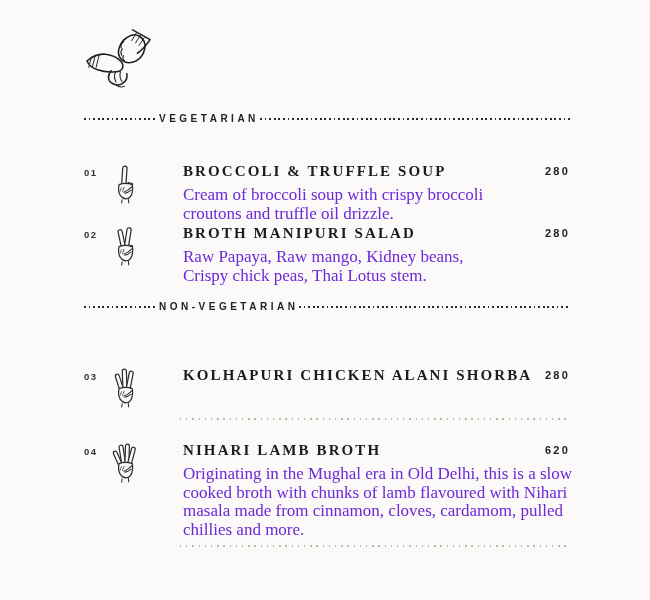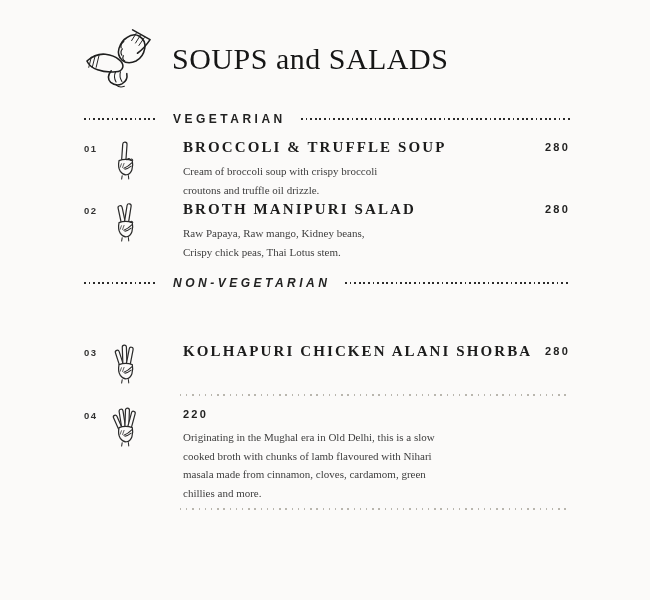--- a/index.html
+++ b/index.html
@@ -17,55 +17,55 @@
   .menu-header{margin-top:26px;display:flex;align-items:center;gap:18px;height:66px;}
   .menu-header .hicon{width:70px;height:64px;flex:0 0 auto;}
   .page-title{
     margin:0;font-family:"Liberation Serif",serif;font-weight:400;
     font-size:30px;letter-spacing:0.5px;color:#161616;white-space:pre;
   }
 
   
   .section-divider{display:flex;align-items:center;height:12px;}
   .sd-veg{margin-top:21px;}
-  .sd-nonveg{margin-top:16px;font-style:italic;}
+  .sd-nonveg{margin-top:16px;}
   .dots-dense{height:2px;background-image:repeating-linear-gradient(90deg,#2b2b2b 0 1.8px,transparent 1.8px 4.6px);}
   .dots-left{width:74px;flex:0 0 auto;}
   .dots-right{flex:1;}
   .section-label{
-    font-family:"Liberation Sans",sans-serif;font-size:12px;font-weight:700;
-    letter-spacing:3.5px;color:#222;margin:0 15px;white-space:nowrap;line-height:12px;
+    font-family:"Liberation Sans",sans-serif;font-size:10px;font-weight:700;
+    letter-spacing:3.5px;color:#222;margin:0 1px;white-space:nowrap;line-height:12px;
   }
 
   
   .menu-item{display:flex;align-items:flex-start;}
-  .mi-1{margin-top:12px;}
+  .mi-1{margin-top:36px;}
   .mi-2{}
   .mi-3{margin-top:52px;}
-  .mi-4{margin-top:8px;}
+  .mi-4{margin-top:20px;}
   .item-num{
     width:26px;flex:0 0 auto;padding-top:6px;
     font-family:"Liberation Sans",sans-serif;font-size:9.5px;font-weight:700;
     letter-spacing:1.5px;color:#333;
   }
   .item-hand{width:30px;flex:0 0 auto;}
   .item-hand svg{display:block;width:30px;height:43px;}
   .item-body{flex:1;margin-left:43px;min-width:0;}
   .title-row{display:flex;justify-content:space-between;align-items:flex-start;}
   .item-title{
     margin:0;font-family:"Liberation Serif",serif;font-size:15px;font-weight:700;
     letter-spacing:2.1px;color:#1c1c1c;line-height:20px;white-space:pre;
   }
   .item-price{
     font-family:"Liberation Sans",sans-serif;font-size:11px;font-weight:700;
     letter-spacing:2.2px;color:#222;line-height:18px;padding-top:1px;
   }
   .item-desc{
-    margin:5px 0 0 0;font-family:"Liberation Serif",serif;font-size:11px;
-    line-height:18.5px;color:#404040;white-space:pre;
+    margin:5px 0 0 0;font-family:"Liberation Serif",serif;font-size:17px;
+    line-height:18.5px;color:#6d28d9;white-space:pre;
   }
 
   
   .item-sep{
     height:2px;margin-left:96px;
     background-image:repeating-linear-gradient(90deg,#b9b6ae 0 1.3px,transparent 1.3px 6.2px);
   }
   .sep-a{margin-top:10px;}
   .sep-b{margin-top:6px;}
 </style>
@@ -82,21 +82,20 @@
           <path d="M54 6 l-5 8 M58 8.5 l-5 8 M62 11 l-5.5 8" stroke-width="1"></path>
           <path d="M44 11 q7 -5 13 -1.5 q7 4.5 5.5 12.5 q-1.5 9 -9 13 q-8.5 4 -14.5 -1 q-5 -5 -3 -12 q2.5 -8 8 -11 z"></path>
           <path d="M41 15 q-3.8 2.5 -2.8 6.5 M39.5 22.5 q-2.6 3 -0.6 6.5 M40.5 29.5 q-1.6 3.5 1.4 5.5" stroke-width="1.2"></path>
           <path d="M3 35 q9 -8 19 -7 q9 1 14 5.5 q4.5 3.5 4 7.5 q-1 5 -7.5 5 q-10.5 1 -18.5 -2 q-8 -2.5 -11 -9 z"></path>
           <path d="M7.5 31 l-2.6 10.5 M11.5 29.5 l-3 12 M15.5 29 l-3 12.5" stroke-width="1"></path>
           <path d="M28 45 q-5.5 7 -0.5 12 q5.5 4.5 11.5 1.5 q6.5 -3.5 5 -10.5"></path>
           <path d="M32.5 46 q-2.5 5.5 0.5 10.5 M37.5 46 q-1.5 5.5 1.5 10" stroke-width="1.1"></path>
           <path d="M33 59.5 q3.5 3.5 8.5 1.5" stroke-width="1.1"></path>
         </svg>
       </span>
-      <h1 class="page-title">SOUPS and SALADS</h1>
     </header>
 
     <div class="section-divider sd-veg">
       <span class="dots-dense dots-left"></span>
       <span class="section-label">VEGETARIAN</span>
       <span class="dots-dense dots-right"></span>
     </div>
 
     <div class="menu-item mi-1">
       <div class="item-num">01</div>
@@ -181,25 +180,26 @@
           <rect x="16.2" y="4.5" width="4.2" height="22" rx="2.1" fill="#fbfaf9" transform="rotate(2 18.3 15.5)"></rect>
           <rect x="21" y="7.5" width="4" height="19" rx="2" fill="#fbfaf9" transform="rotate(15 23 17)"></rect>
           <path d="M9.6 25.2 Q8.2 32.4 11 36.8 Q13.8 40.8 17.6 40.4 Q21.8 39.8 23.4 35 Q24.9 30.2 23.8 25.2 Q16.8 22.6 9.6 25.2 Z" fill="#fbfaf9"></path>
           <path d="M23.2 27.6 Q19.6 31.4 14.8 33.4 M22.6 31.2 Q19.2 33.8 16 34.6" stroke-width="1.1"></path>
           <path d="M12.2 28.6 L10.8 32.4 M15 28.2 L13.4 32.6" stroke-width="0.8"></path>
           <path d="M13 41.4 L12.4 45 M19.6 41.2 L20 44.8" stroke-width="1.1"></path>
         </svg>
       </div>
       <div class="item-body">
         <div class="title-row">
-          <span class="item-price">220</span>
+          <h3 class="item-title">NIHARI LAMB BROTH</h3>
+          <span class="item-price">620</span>
         </div>
         <p class="item-desc">Originating in the Mughal era in Old Delhi, this is a slow
 cooked broth with chunks of lamb flavoured with Nihari
-masala made from cinnamon, cloves, cardamom, green
+masala made from cinnamon, cloves, cardamom, pulled
 chillies and more.</p>
       </div>
     </div>
 
     <div class="item-sep sep-b"></div>
 
   </div>
 </div>
 
 </body></html>

